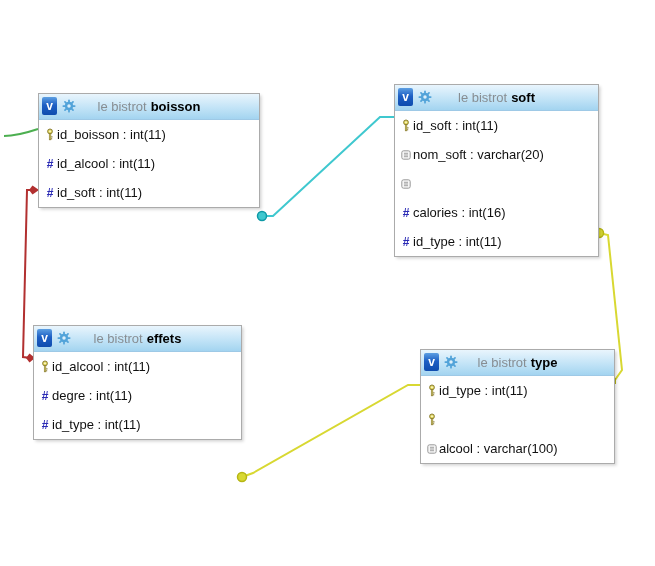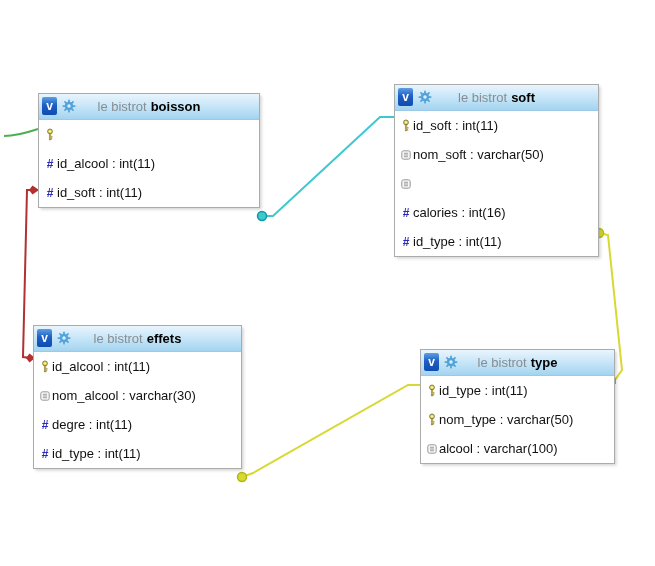--- a/index.html
+++ b/index.html
@@ -78,20 +78,21 @@
       <div class="row">
         <span class="cicon">
           <svg width="12" height="13" viewBox="0 0 12 13">
               <circle cx="6" cy="3.4" r="2.4" fill="#e3d95c" stroke="#8a7d36"></circle>
               <circle cx="6" cy="3.2" r="0.8" fill="#ffffff"></circle>
               <rect x="5.3" y="5.6" width="1.5" height="6.2" fill="#e3d95c" stroke="#8a7d36" stroke-width="0.7"></rect>
               <rect x="6.9" y="8.4" width="1.7" height="1" fill="#8a7d36"></rect>
               <rect x="6.9" y="10.3" width="1.3" height="1" fill="#8a7d36"></rect>
             </svg>
         </span>
+        <span class="clabel">id_boisson : int(11)</span>
       </div>
       <div class="row">
         <span class="cicon hash">#</span>
         <span class="clabel">id_alcool : int(11)</span>
       </div>
       <div class="row">
         <span class="cicon hash">#</span>
         <span class="clabel">id_soft : int(11)</span>
       </div>
     </div>
@@ -127,21 +128,21 @@
       </div>
       <div class="row">
         <span class="cicon">
           <svg width="12" height="12" viewBox="0 0 12 12">
               <rect x="1.8" y="1.8" width="8.4" height="8.4" rx="1.8" fill="#f5f5f5" stroke="#999999"></rect>
               <line x1="4" y1="4.3" x2="8" y2="4.3" stroke="#999999" stroke-width="0.9"></line>
               <line x1="4" y1="6" x2="8" y2="6" stroke="#999999" stroke-width="0.9"></line>
               <line x1="4" y1="7.7" x2="8" y2="7.7" stroke="#999999" stroke-width="0.9"></line>
             </svg>
         </span>
-        <span class="clabel">nom_soft : varchar(50)</span>
+        <span class="clabel">nom_soft : varchar(20)</span>
       </div>
       <div class="row">
         <span class="cicon">
           <svg width="12" height="12" viewBox="0 0 12 12">
               <rect x="1.8" y="1.8" width="8.4" height="8.4" rx="1.8" fill="#f5f5f5" stroke="#999999"></rect>
               <line x1="4" y1="4.3" x2="8" y2="4.3" stroke="#999999" stroke-width="0.9"></line>
               <line x1="4" y1="6" x2="8" y2="6" stroke="#999999" stroke-width="0.9"></line>
               <line x1="4" y1="7.7" x2="8" y2="7.7" stroke="#999999" stroke-width="0.9"></line>
             </svg>
         </span>
@@ -179,88 +180,76 @@
               <circle cx="6" cy="3.4" r="2.4" fill="#e3d95c" stroke="#8a7d36"></circle>
               <circle cx="6" cy="3.2" r="0.8" fill="#ffffff"></circle>
               <rect x="5.3" y="5.6" width="1.5" height="6.2" fill="#e3d95c" stroke="#8a7d36" stroke-width="0.7"></rect>
               <rect x="6.9" y="8.4" width="1.7" height="1" fill="#8a7d36"></rect>
               <rect x="6.9" y="10.3" width="1.3" height="1" fill="#8a7d36"></rect>
             </svg>
         </span>
         <span class="clabel">id_alcool : int(11)</span>
       </div>
       <div class="row">
+        <span class="cicon hash">#</span>
+        <span class="clabel">degre : int(11)</span>
+      </div>
+      <div class="row">
+        <span class="cicon hash">#</span>
+        <span class="clabel">id_type : int(11)</span>
+      </div>
+    </div>
+  </div>
+
+  <div class="tbl" style="left:420px;top:349px;width:193px;">
+    <div class="tbl-header">
+      <span class="v-badge">v</span>
+      <svg class="gear" width="14" height="14" viewBox="0 0 16 16">
+        <g fill="#52a3d9">
+          <rect x="7" y="0.5" width="2" height="15" rx="1"></rect>
+          <rect x="7" y="0.5" width="2" height="15" rx="1" transform="rotate(45,8,8)"></rect>
+          <rect x="7" y="0.5" width="2" height="15" rx="1" transform="rotate(90,8,8)"></rect>
+          <rect x="7" y="0.5" width="2" height="15" rx="1" transform="rotate(135,8,8)"></rect>
+          <circle cx="8" cy="8" r="4.8"></circle>
+          <circle cx="8" cy="8" r="2" fill="#ddeffb"></circle>
+        </g>
+      </svg>
+      <span class="tbl-title"><span>le bistrot</span><b>type</b></span>
+    </div>
+    <div class="tbl-body">
+      <div class="row">
+        <span class="cicon">
+          <svg width="12" height="13" viewBox="0 0 12 13">
+              <circle cx="6" cy="3.4" r="2.4" fill="#e3d95c" stroke="#8a7d36"></circle>
+              <circle cx="6" cy="3.2" r="0.8" fill="#ffffff"></circle>
+              <rect x="5.3" y="5.6" width="1.5" height="6.2" fill="#e3d95c" stroke="#8a7d36" stroke-width="0.7"></rect>
+              <rect x="6.9" y="8.4" width="1.7" height="1" fill="#8a7d36"></rect>
+              <rect x="6.9" y="10.3" width="1.3" height="1" fill="#8a7d36"></rect>
+            </svg>
+        </span>
+        <span class="clabel">id_type : int(11)</span>
+      </div>
+      <div class="row">
+        <span class="cicon">
+          <svg width="12" height="13" viewBox="0 0 12 13">
+              <circle cx="6" cy="3.4" r="2.4" fill="#e3d95c" stroke="#8a7d36"></circle>
+              <circle cx="6" cy="3.2" r="0.8" fill="#ffffff"></circle>
+              <rect x="5.3" y="5.6" width="1.5" height="6.2" fill="#e3d95c" stroke="#8a7d36" stroke-width="0.7"></rect>
+              <rect x="6.9" y="8.4" width="1.7" height="1" fill="#8a7d36"></rect>
+              <rect x="6.9" y="10.3" width="1.3" height="1" fill="#8a7d36"></rect>
+            </svg>
+        </span>
+      </div>
+      <div class="row">
         <span class="cicon">
           <svg width="12" height="12" viewBox="0 0 12 12">
               <rect x="1.8" y="1.8" width="8.4" height="8.4" rx="1.8" fill="#f5f5f5" stroke="#999999"></rect>
               <line x1="4" y1="4.3" x2="8" y2="4.3" stroke="#999999" stroke-width="0.9"></line>
               <line x1="4" y1="6" x2="8" y2="6" stroke="#999999" stroke-width="0.9"></line>
               <line x1="4" y1="7.7" x2="8" y2="7.7" stroke="#999999" stroke-width="0.9"></line>
             </svg>
         </span>
-        <span class="clabel">nom_alcool : varchar(30)</span>
-      </div>
-      <div class="row">
-        <span class="cicon hash">#</span>
-        <span class="clabel">degre : int(11)</span>
-      </div>
-      <div class="row">
-        <span class="cicon hash">#</span>
-        <span class="clabel">id_type : int(11)</span>
-      </div>
-    </div>
-  </div>
-
-  <div class="tbl" style="left:420px;top:349px;width:193px;">
-    <div class="tbl-header">
-      <span class="v-badge">v</span>
-      <svg class="gear" width="14" height="14" viewBox="0 0 16 16">
-        <g fill="#52a3d9">
-          <rect x="7" y="0.5" width="2" height="15" rx="1"></rect>
-          <rect x="7" y="0.5" width="2" height="15" rx="1" transform="rotate(45,8,8)"></rect>
-          <rect x="7" y="0.5" width="2" height="15" rx="1" transform="rotate(90,8,8)"></rect>
-          <rect x="7" y="0.5" width="2" height="15" rx="1" transform="rotate(135,8,8)"></rect>
-          <circle cx="8" cy="8" r="4.8"></circle>
-          <circle cx="8" cy="8" r="2" fill="#ddeffb"></circle>
-        </g>
-      </svg>
-      <span class="tbl-title"><span>le bistrot</span><b>type</b></span>
-    </div>
-    <div class="tbl-body">
-      <div class="row">
-        <span class="cicon">
-          <svg width="12" height="13" viewBox="0 0 12 13">
-              <circle cx="6" cy="3.4" r="2.4" fill="#e3d95c" stroke="#8a7d36"></circle>
-              <circle cx="6" cy="3.2" r="0.8" fill="#ffffff"></circle>
-              <rect x="5.3" y="5.6" width="1.5" height="6.2" fill="#e3d95c" stroke="#8a7d36" stroke-width="0.7"></rect>
-              <rect x="6.9" y="8.4" width="1.7" height="1" fill="#8a7d36"></rect>
-              <rect x="6.9" y="10.3" width="1.3" height="1" fill="#8a7d36"></rect>
-            </svg>
-        </span>
-        <span class="clabel">id_type : int(11)</span>
-      </div>
-      <div class="row">
-        <span class="cicon">
-          <svg width="12" height="13" viewBox="0 0 12 13">
-              <circle cx="6" cy="3.4" r="2.4" fill="#e3d95c" stroke="#8a7d36"></circle>
-              <circle cx="6" cy="3.2" r="0.8" fill="#ffffff"></circle>
-              <rect x="5.3" y="5.6" width="1.5" height="6.2" fill="#e3d95c" stroke="#8a7d36" stroke-width="0.7"></rect>
-              <rect x="6.9" y="8.4" width="1.7" height="1" fill="#8a7d36"></rect>
-              <rect x="6.9" y="10.3" width="1.3" height="1" fill="#8a7d36"></rect>
-            </svg>
-        </span>
-        <span class="clabel">nom_type : varchar(50)</span>
-      </div>
-      <div class="row">
-        <span class="cicon">
-          <svg width="12" height="12" viewBox="0 0 12 12">
-              <rect x="1.8" y="1.8" width="8.4" height="8.4" rx="1.8" fill="#f5f5f5" stroke="#999999"></rect>
-              <line x1="4" y1="4.3" x2="8" y2="4.3" stroke="#999999" stroke-width="0.9"></line>
-              <line x1="4" y1="6" x2="8" y2="6" stroke="#999999" stroke-width="0.9"></line>
-              <line x1="4" y1="7.7" x2="8" y2="7.7" stroke="#999999" stroke-width="0.9"></line>
-            </svg>
-        </span>
         <span class="clabel">alcool : varchar(100)</span>
       </div>
     </div>
   </div>
 
 </div>
 
 </body></html>

